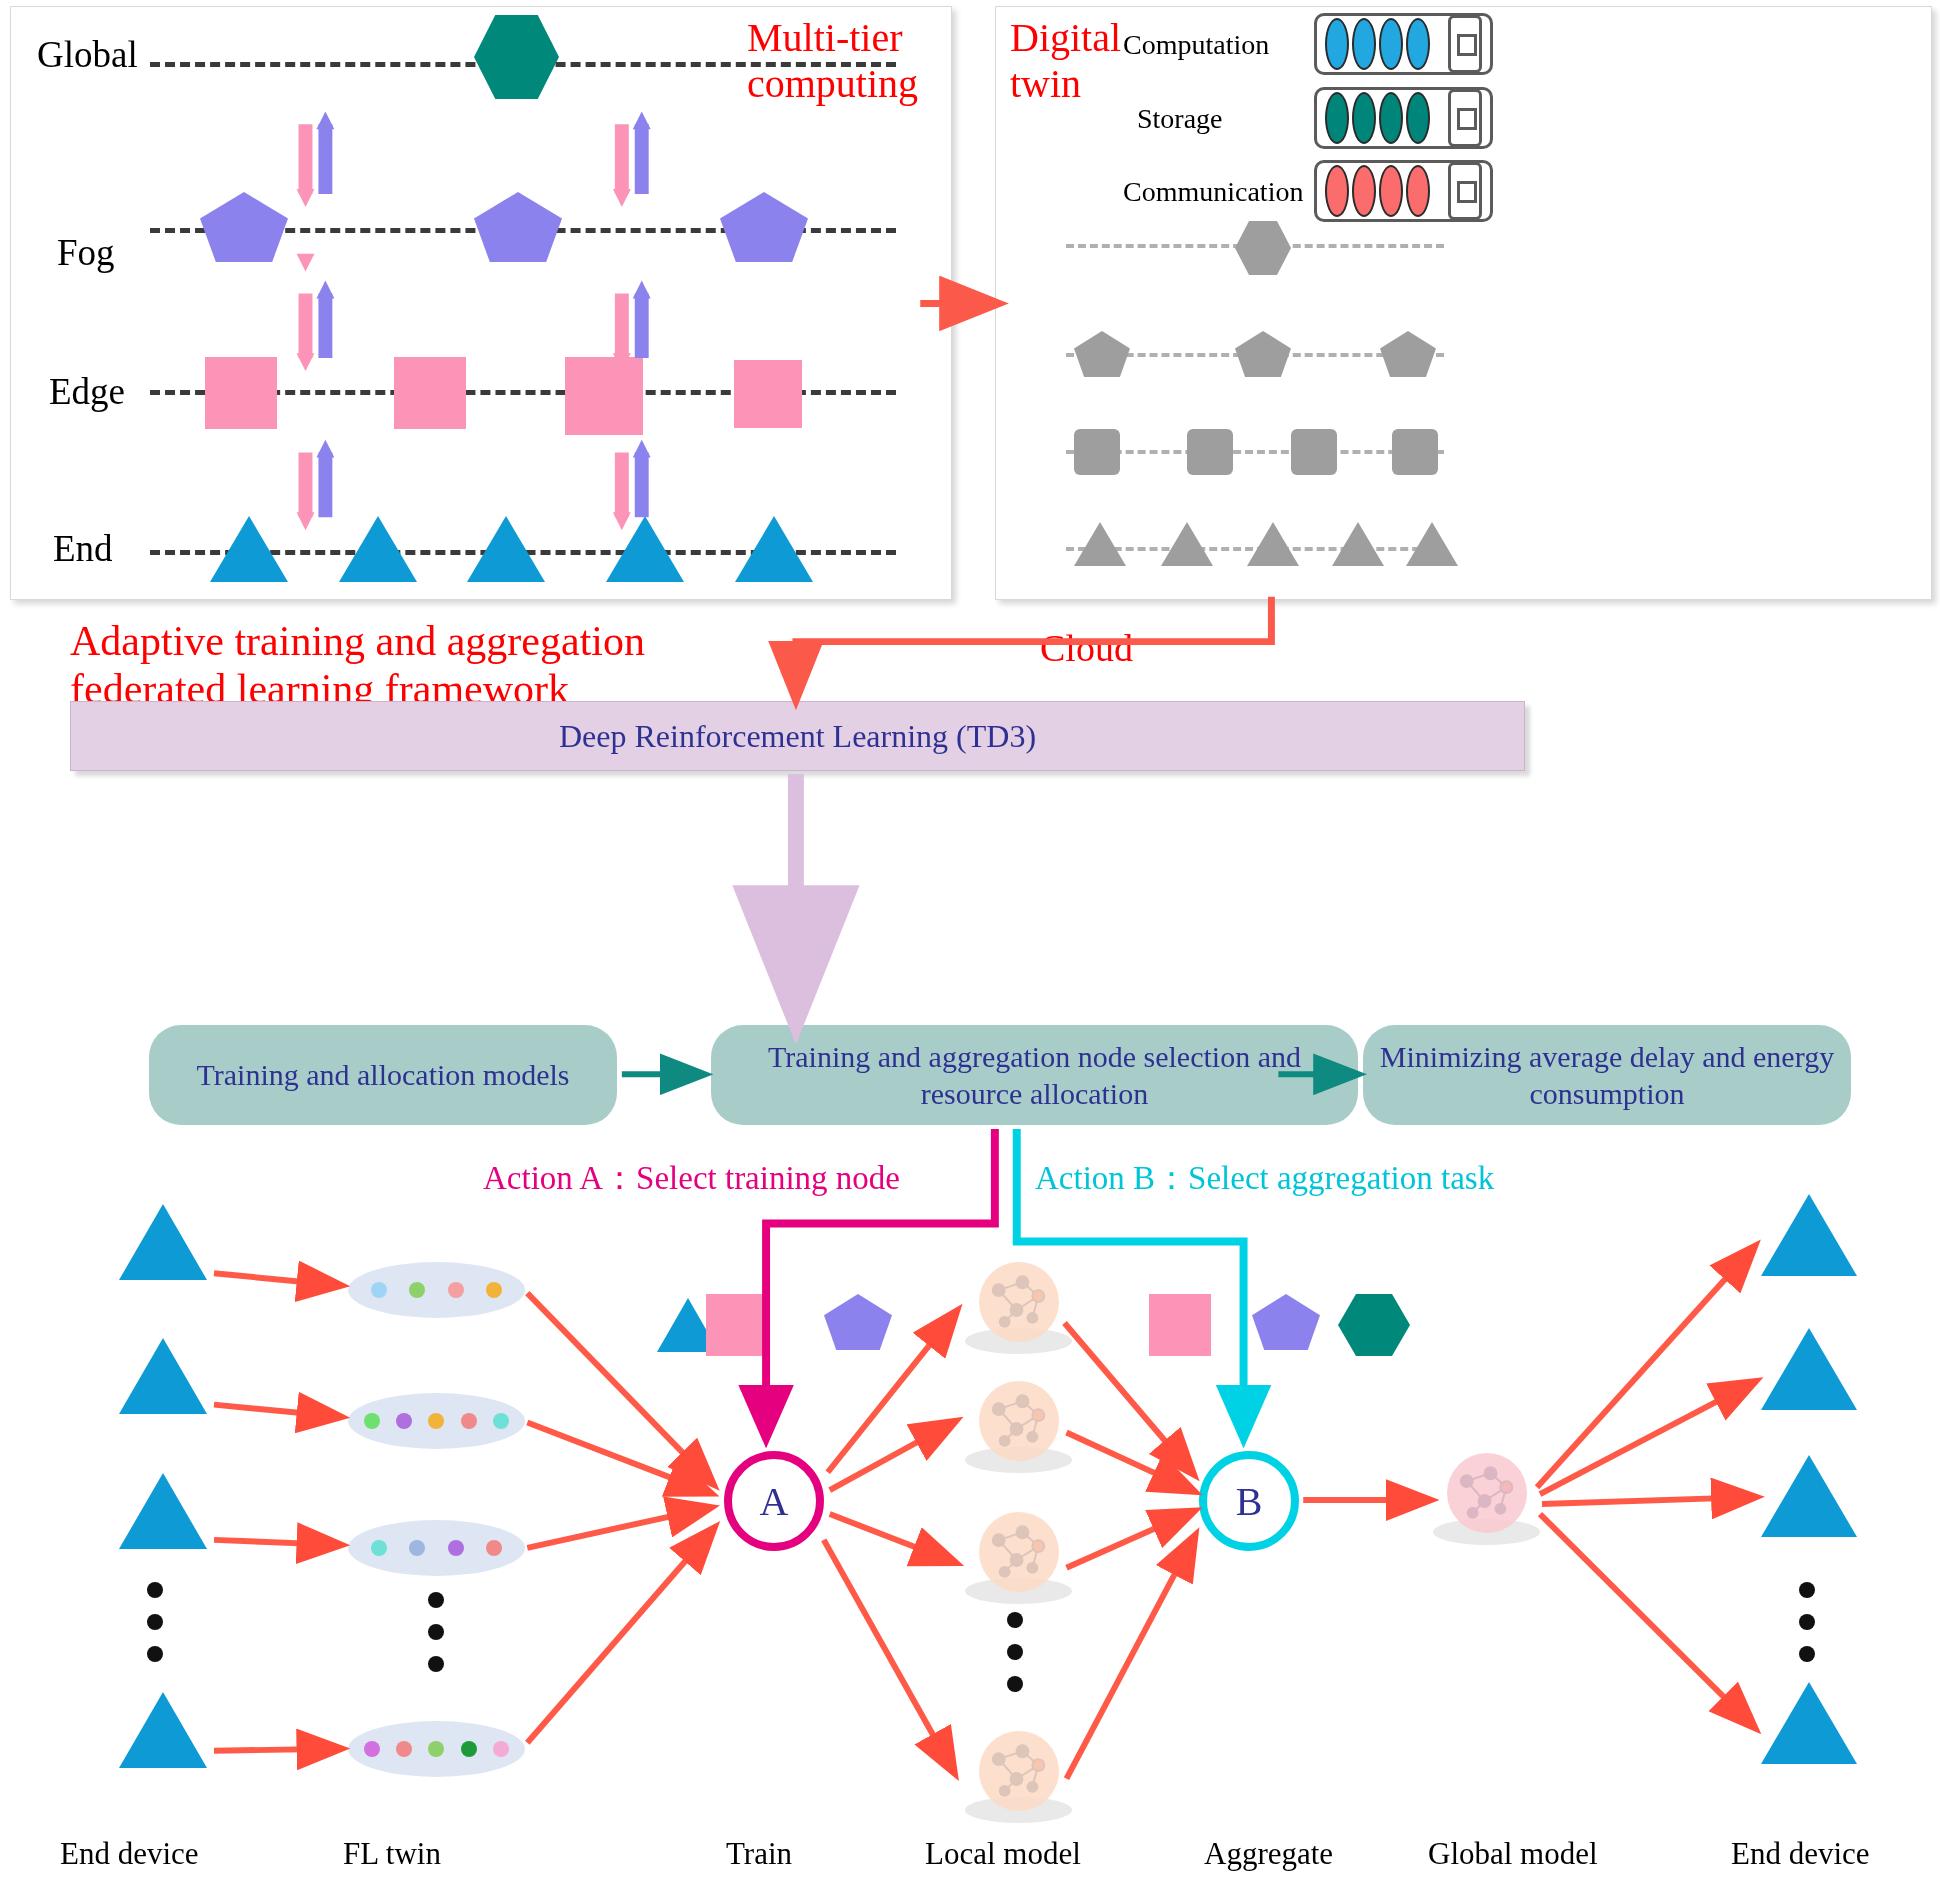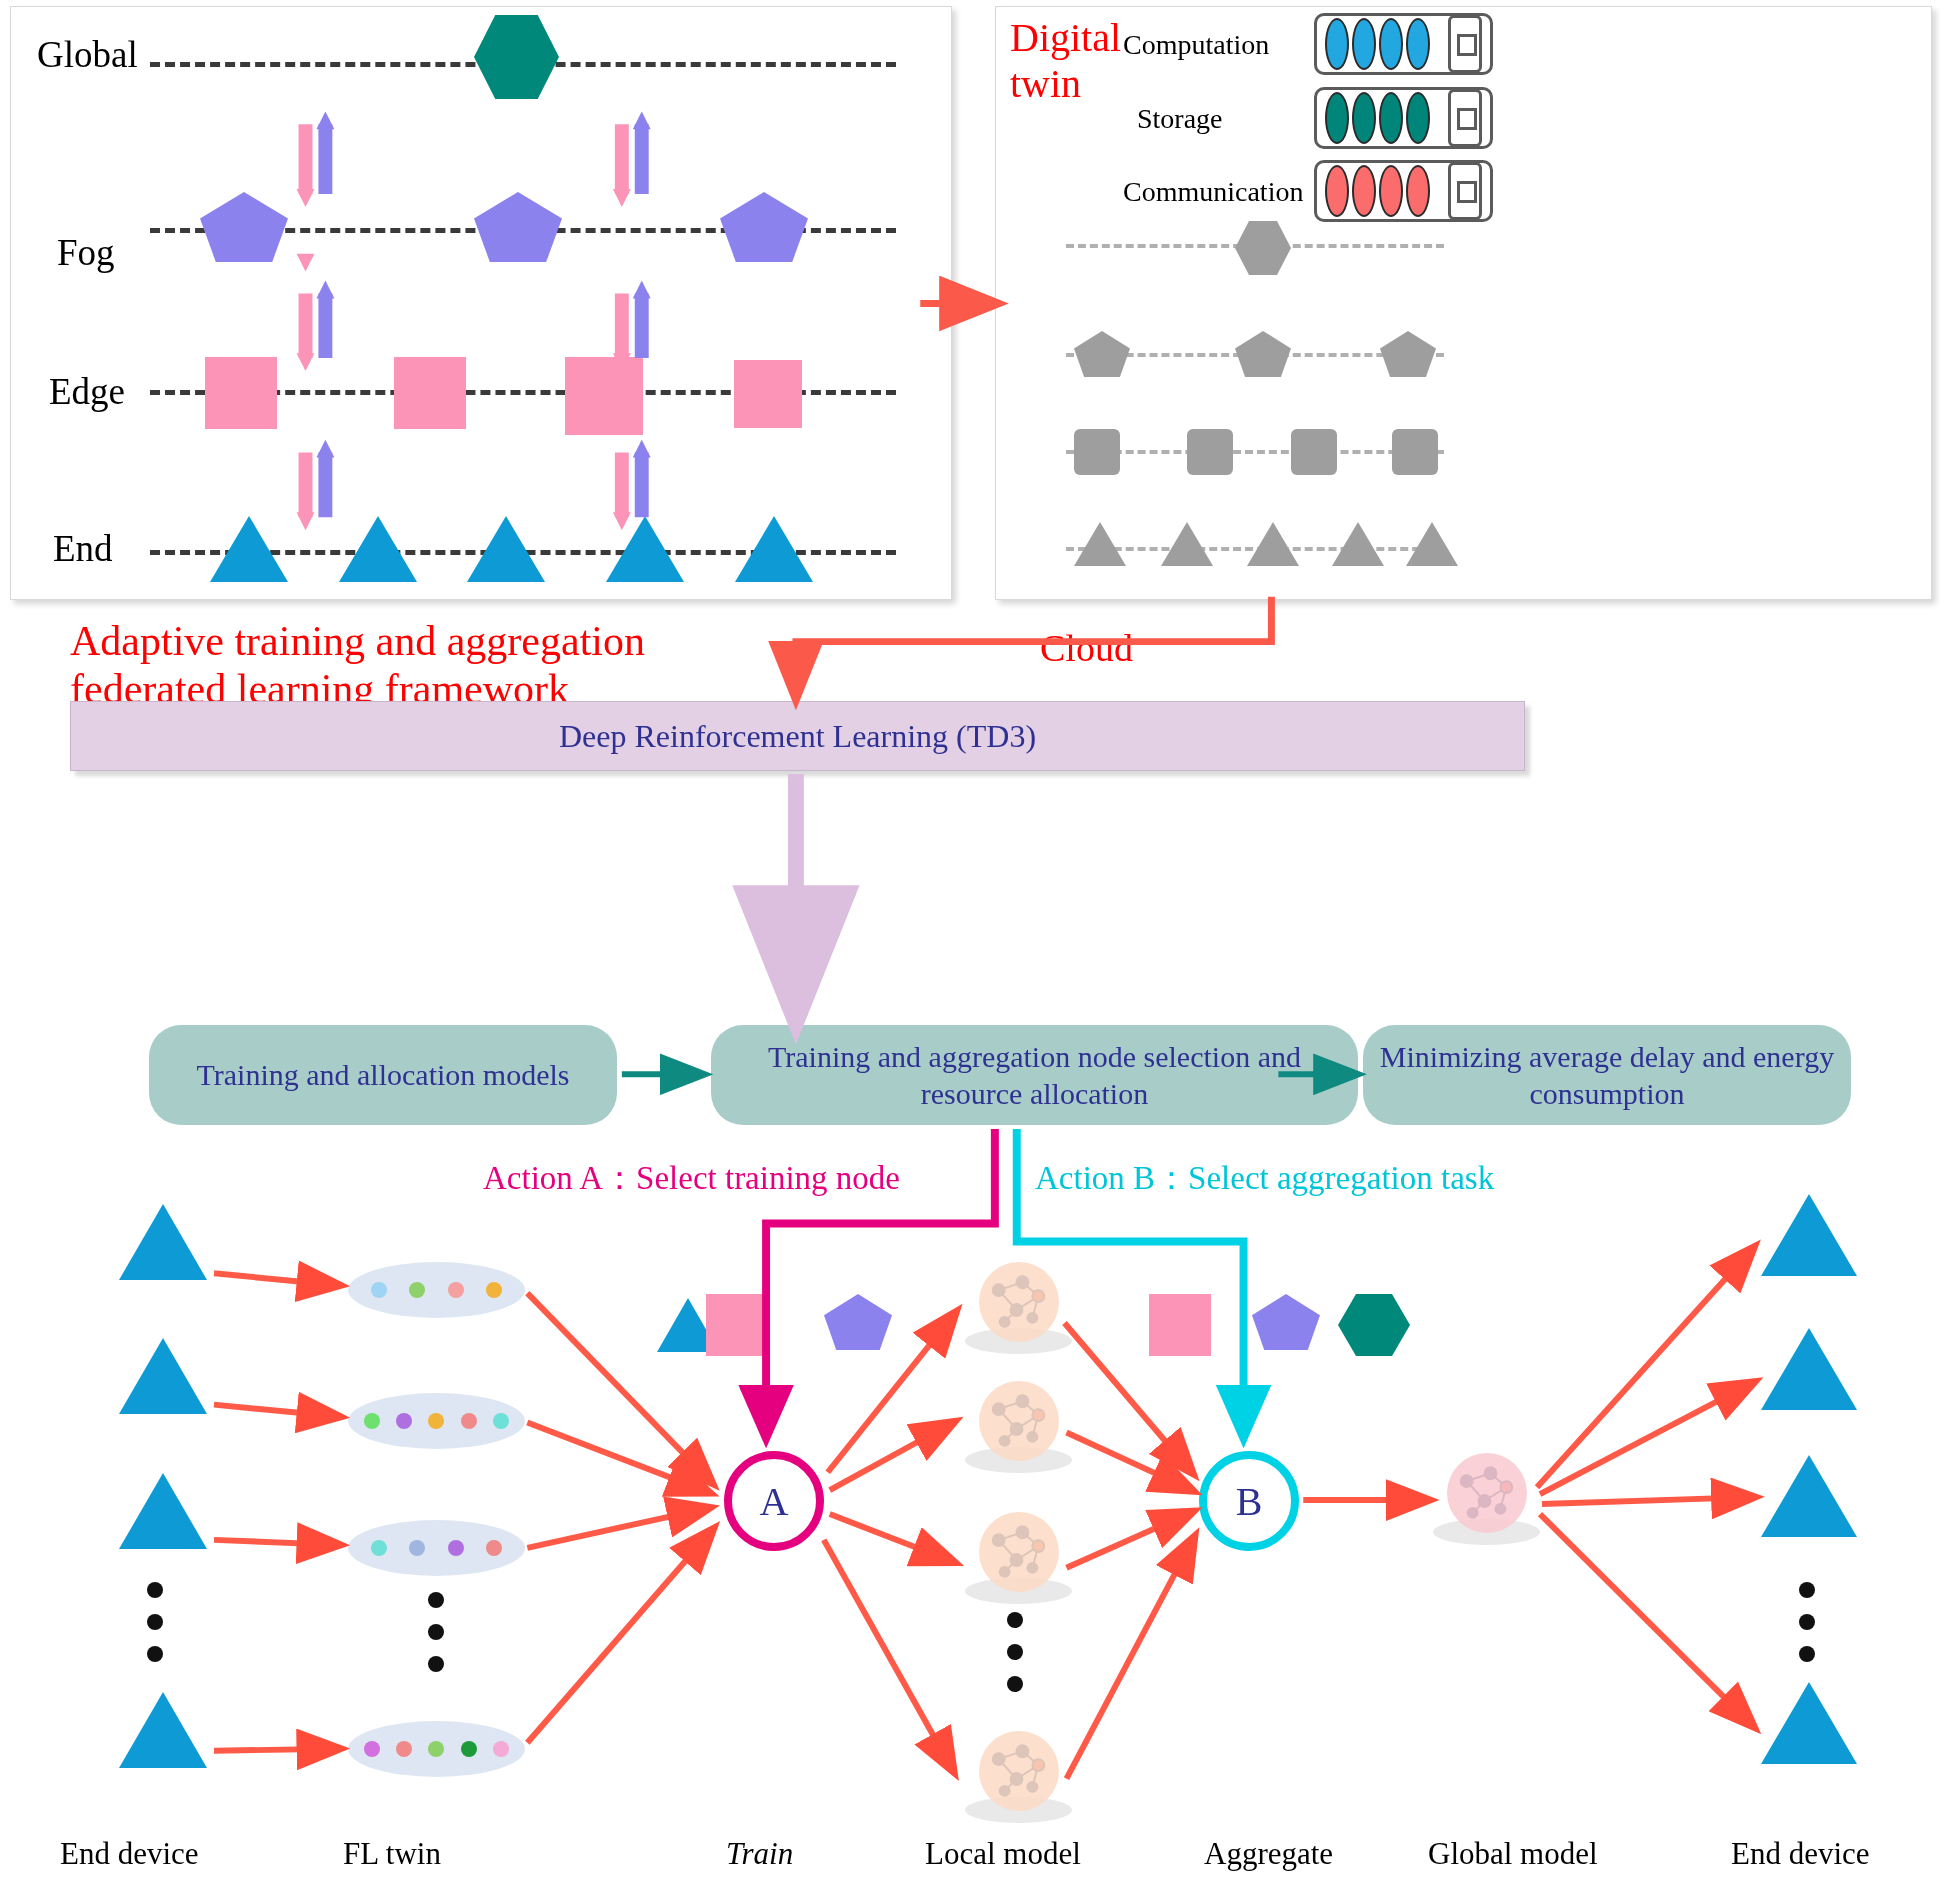--- a/index.html
+++ b/index.html
@@ -170,20 +170,22 @@
     position: absolute; left: 0; top: 0;
     width: 1940px; height: 1898px;
     pointer-events: none;
   }
 </style>
 </head>
 <body>
 
 <div class="panel" id="panel-multitier">
 
+  <div class="abs red-label" style="left:736px; top:8px; font-size:40px; text-align:left;">Multi-tier
+computing</div>
 
   <div class="abs label tier-label" style="left:26px; top:26px;">Global</div>
   <div class="dashline" style="left:139px; top:55px; width:746px;"></div>
   <div class="hexagon" style="left:463px; top:8px; width:85px; height:84px;"></div>
 
   <div class="abs label tier-label" style="left:46px; top:202px;margin-top:22px;">Fog</div>
   <div class="dashline" style="left:139px; top:221px; width:746px;"></div>
   <div class="pentagon" style="left:189px; top:185px; width:88px; height:70px;"></div>
   <div class="pentagon" style="left:463px; top:185px; width:88px; height:70px;"></div>
   <div class="pentagon" style="left:709px; top:185px; width:88px; height:70px;"></div>
@@ -440,21 +442,21 @@
 <div class="triangle" style="left:1761px; top:1455px; width:96px; height:82px;"></div>
 <div class="triangle" style="left:1761px; top:1682px; width:96px; height:82px;"></div>
 <div class="vdots" style="left:1799px; top:1582px;">
   <span></span>
     <span></span>
     <span></span>
 </div>
 
 <div class="abs label bottom-caption" style="left:60px; top:1836px;">End device</div>
 <div class="abs label bottom-caption" style="left:343px; top:1836px;">FL twin</div>
-<div class="abs label bottom-caption" style="left:726px; top:1836px;font-style:italic;">Train</div>
+<div class="abs label bottom-caption" style="left:726px; top:1836px;">Train</div>
 <div class="abs label bottom-caption" style="left:925px; top:1836px;">Local model</div>
 <div class="abs label bottom-caption" style="left:1204px; top:1836px;">Aggregate</div>
 <div class="abs label bottom-caption" style="left:1428px; top:1836px;">Global model</div>
 <div class="abs label bottom-caption" style="left:1731px; top:1836px;">End device</div>
 
 <svg class="overlay" viewBox="0 0 1950 1908" width="1940" height="1898">
   <defs>
     <marker id="ah-red" markerWidth="10" markerHeight="8" refX="8" refY="4" orient="auto">
       <path d="M0,0 L10,4 L0,8 z" fill="#fb5a4b"></path>
     </marker>

